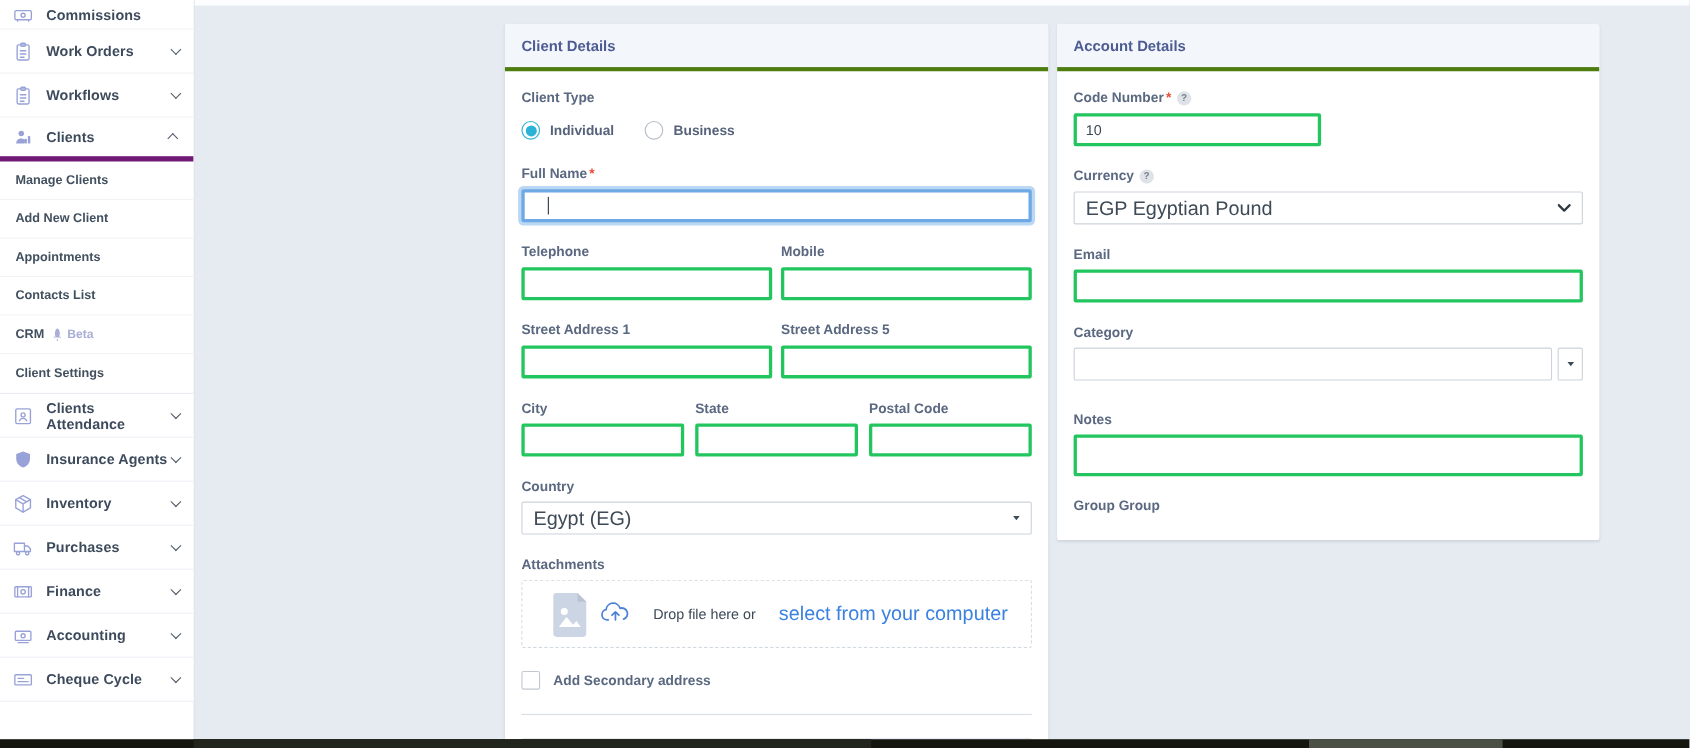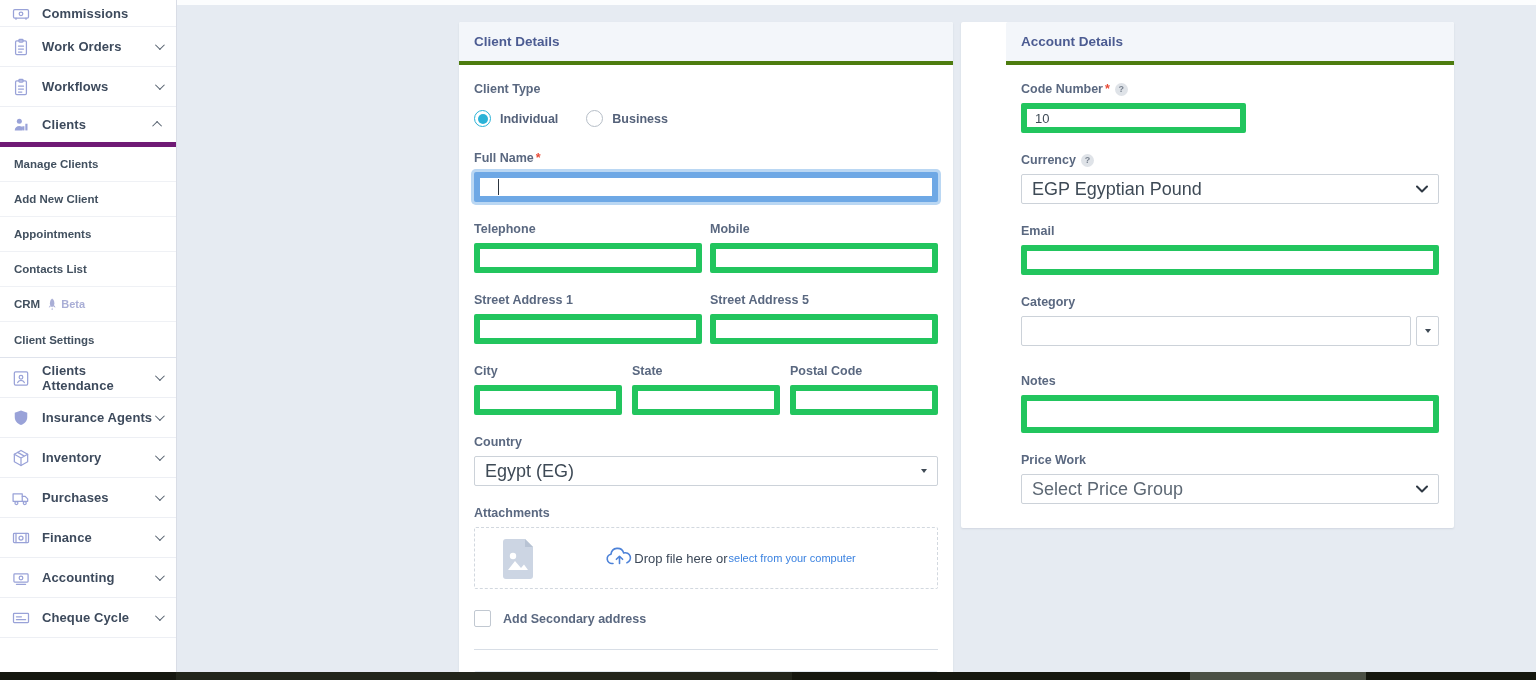--- a/index.html
+++ b/index.html
@@ -24,51 +24,51 @@
   .sub-item { height:35px; display:flex; align-items:center; padding:0 12px 0 14px; border-bottom:1px solid #eff1f5; font-size:11.5px; font-weight:700; color:#42505f; cursor:pointer; background:#fff; }
   .sub-item:last-child { border-bottom:none; }
   .beta-badge { font-size:11px; font-weight:600; color:#a9aed6; margin-left:3px; }
   .rocket-icon { width:11px; height:12px; margin-left:7px; display:inline-flex; }
 
   
   main { flex:1; position:relative; padding:22px 0 0 282px; }
   main::before { content:""; position:absolute; top:0; left:0; right:0; height:5px; background:#fcfdfe; }
   .panels { display:flex; gap:8px; align-items:flex-start; }
   .panel { background:#fff; width:494px; border-radius:2px; box-shadow:0 1px 2px rgba(25,42,70,.10); }
-  .panel.account { width:493px;padding-left:45px; }
+  .panel.account { width:493px; }
   .panel-header { background:#f3f6fa; border-bottom:4px solid #4d7c0f; padding:12px 15px; border-radius:2px 2px 0 0; }
   .panel-header h2 { margin:0; font-size:13.5px; font-weight:700; color:#4c5c92; }
   .panel-body { padding:17px 15px 14px; }
 
   .f-label { display:block; font-size:12.5px; font-weight:700; color:#5a6880; margin-bottom:7px; }
   .req { color:#e84b37; margin-left:2px; font-weight:700; }
   .help { display:inline-block; width:13px; height:13px; border-radius:50%; background:#dfe3e8; color:#7a8390; font-size:9px; font-weight:700; text-align:center; line-height:13px; margin-left:5px; vertical-align:1px; }
 
   .field { margin-bottom:20px; }
   .grid2 { display:grid; grid-template-columns:1fr 1fr; gap:8px; margin-bottom:20px; }
   .grid3 { display:grid; grid-template-columns:1fr 1fr 1fr; gap:10px; margin-bottom:20px; }
 
-  .inp { display:block; width:100%; height:30px; border:6px solid #22c55e; border-radius:2px; padding:0 8px; font-size:13px; color:#3e4a56; background:#fff; font-family:inherit; }
+  .inp { display:block; width:100%; height:30px; border:3px solid #22c55e; border-radius:2px; padding:0 8px; font-size:13px; color:#3e4a56; background:#fff; font-family:inherit; }
   .inp.focused { border-color:#6ea8e5; box-shadow:0 0 0 3px #bad7f3; position:relative; }
   .caret-blink { position:absolute; width:1px; height:16px; background:#2c3540; }
 
   .select { height:30px; border:1px solid #ccd2d9; border-radius:2px; display:flex; align-items:center; justify-content:space-between; padding:0 10px; font-size:18px; color:#3e4a56; background:#fff; cursor:pointer; }
   .select .ph { color:#5d6874; }
   .tri-sm { width:0; height:0; border-left:3.5px solid transparent; border-right:3.5px solid transparent; border-top:4.5px solid #3f4a55; }
   .chev-bold svg { width:12px; height:8px; display:block; }
 
   .combo-row { display:flex; gap:5px; margin-bottom:28px; }
   .combo-row .select { flex:1; }
   .combo-btn { width:23px; height:30px; border:1px solid #ccd2d9; border-radius:2px; background:#fff; display:flex; align-items:center; justify-content:center; cursor:pointer; }
 
   .dropzone { border:1px dashed #d2d8df; border-radius:2px; height:62px; position:relative; display:flex; align-items:center; margin-bottom:21px; background:#fff; }
   .file-ph-icon { position:absolute; left:26px; top:10px; }
-  .drop-center { width:100%; display:flex; align-items:center; justify-content:center; gap:1px; padding-left:50px; }
+  .drop-center { width:100%; display:flex; align-items:center; justify-content:center; gap:21px; padding-left:50px; }
   .drop-text { font-size:13px; color:#3c4858; font-weight:400; }
-  .drop-link { font-size:11px; color:#3b82e0; cursor:pointer; }
+  .drop-link { font-size:18px; color:#3b82e0; cursor:pointer; }
 
   .check-row { display:flex; align-items:center; gap:12px; margin-bottom:22px; }
   .checkbox { width:17px; height:17px; border:1px solid #c1c8d1; border-radius:2px; background:#fff; flex:none; cursor:pointer; }
   .check-label { font-size:12.5px; font-weight:700; color:#5a6880; }
 
   .divider { border-top:1px solid #d8dee6; margin:0 0 21px; }
   .sub-band { background:#eff3f9; border:1px solid #e3eaf2; padding:9px 14px; font-size:13px; font-weight:700; color:#51607f; border-radius:2px; }
 
   
   .radio-row { display:flex; align-items:center; gap:28px; margin:10px 0 24px; }
@@ -397,29 +397,21 @@
           </div>
         </div>
 
         <div class="field">
           <span class="f-label">Notes</span>
           <textarea class="inp" style="height: 38px; resize: none; padding-top: 8px;"></textarea>
         </div>
 
 
         <div class="field" style="margin-bottom:10px;">
-          <span class="f-label">Price Work</span>
-          <div class="select">
-            <span class="ph">Select Price Group</span>
-            <span class="chev-bold">
-              <svg viewBox="0 0 12 8" fill="none" stroke="#2f3944" stroke-width="2" stroke-linecap="round" stroke-linejoin="round">
-                  <polyline points="1,1.5 6,6.5 11,1.5"></polyline>
-                </svg>
-            </span>
-          </div>
+          <span class="f-label">Group Group</span>
         </div>
 
       </div>
     </section>
 
   </div>
 </main>
 
 <div class="taskbar">
   <span class="seg1"></span>

